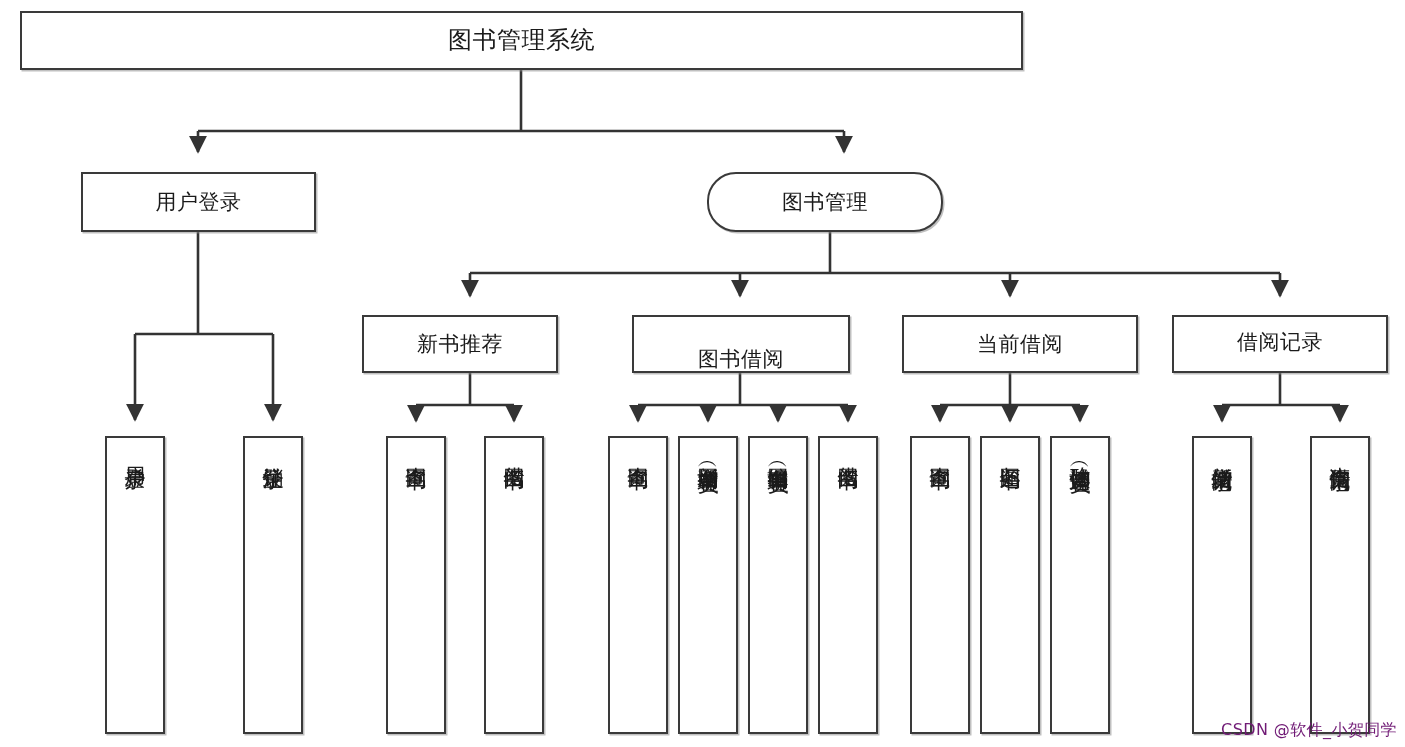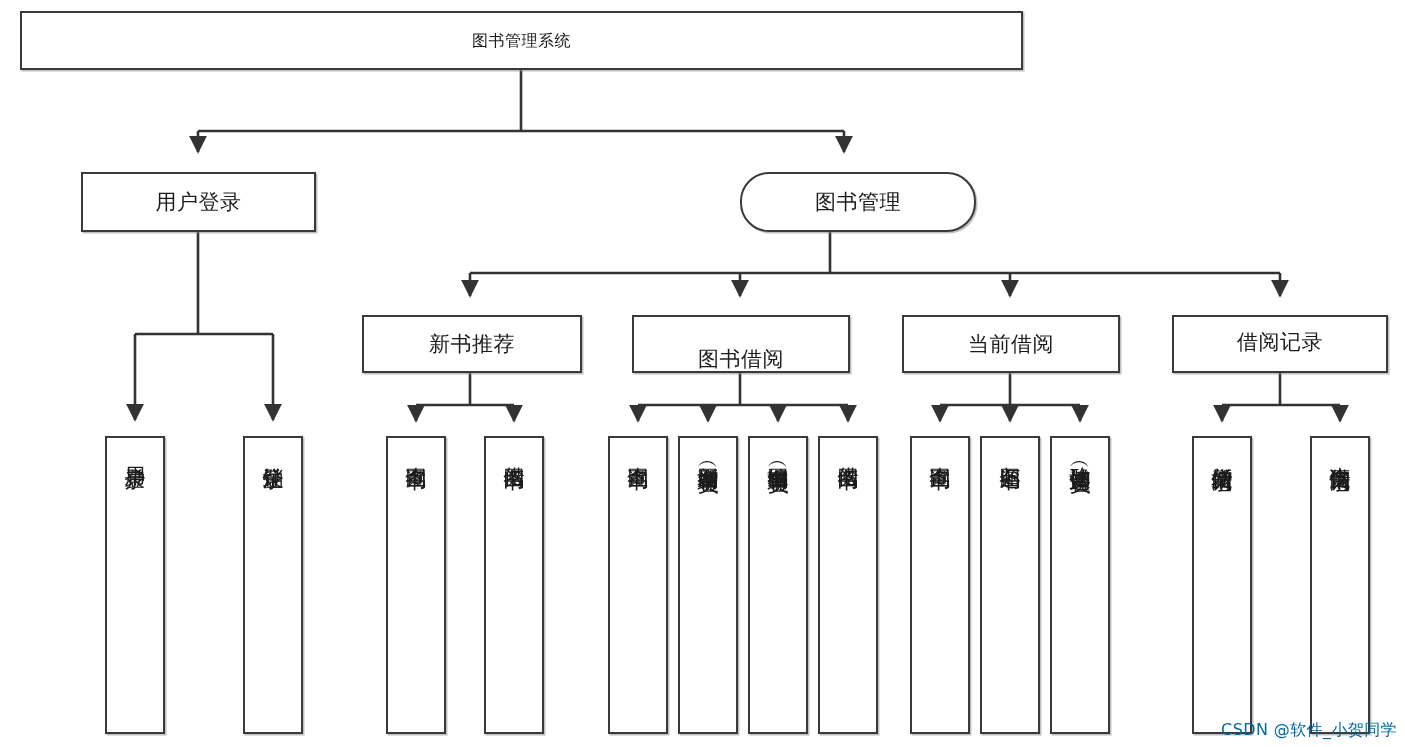--- a/index.html
+++ b/index.html
@@ -50,27 +50,27 @@
   }
   .node.vertical .label {
     writing-mode: vertical-rl;
     text-orientation: upright;
     font-size: 21px;
     line-height: 1.34;
     letter-spacing: 1px;
     white-space: normal;
     height: auto;
   }
-  .node.root .label { font-size: 16px; }
+  .node.root .label { font-size: 24px; }
   #watermark {
     position: absolute;
     right: 8px;
     bottom: 6px;
     font-size: 16px;
-    color: #0369a1;
+    color: #701a75;
     letter-spacing: 0.4px;
     white-space: nowrap;
     user-select: none;
     margin-left: 32px;
   }
 </style>
 </head>
 <body>
 
 <div id="canvas">
@@ -125,31 +125,31 @@
     </g>
   </svg>
 
   <div class="node root" style="left:20px; top:11px; width:1003px; height:59px;">
     <span class="label">图书管理系统</span>
   </div>
 
   <div class="node" style="left:81px; top:172px; width:235px; height:60px;">
     <span class="label">用户登录</span>
   </div>
-  <div class="node" style="left:740px; top:172px; width:236px; height:60px;border-radius:29px;">
+  <div class="node" style="left:707px; top:172px; width:236px; height:60px;border-radius:29px;">
     <span class="label">图书管理</span>
   </div>
 
-  <div class="node" style="left:362px; top:315px; width:220px; height:58px;">
+  <div class="node" style="left:362px; top:315px; width:196px; height:58px;">
     <span class="label">新书推荐</span>
   </div>
   <div class="node" style="left:632px; top:315px; width:218px; height:58px;align-items:flex-end;">
     <span class="label">图书借阅</span>
   </div>
-  <div class="node" style="left:902px; top:315px; width:218px; height:58px;">
+  <div class="node" style="left:902px; top:315px; width:236px; height:58px;">
     <span class="label">当前借阅</span>
   </div>
   <div class="node" style="left:1172px; top:315px; width:216px; height:58px;font-family:Liberation Mono, monospace;">
     <span class="label">借阅记录</span>
   </div>
 
   <div class="node vertical" style="left:105px; top:436px; width:60px; height:298px;">
     <span class="label">用户登录</span>
   </div>
   <div class="node vertical" style="left:243px; top:436px; width:60px; height:298px;">

